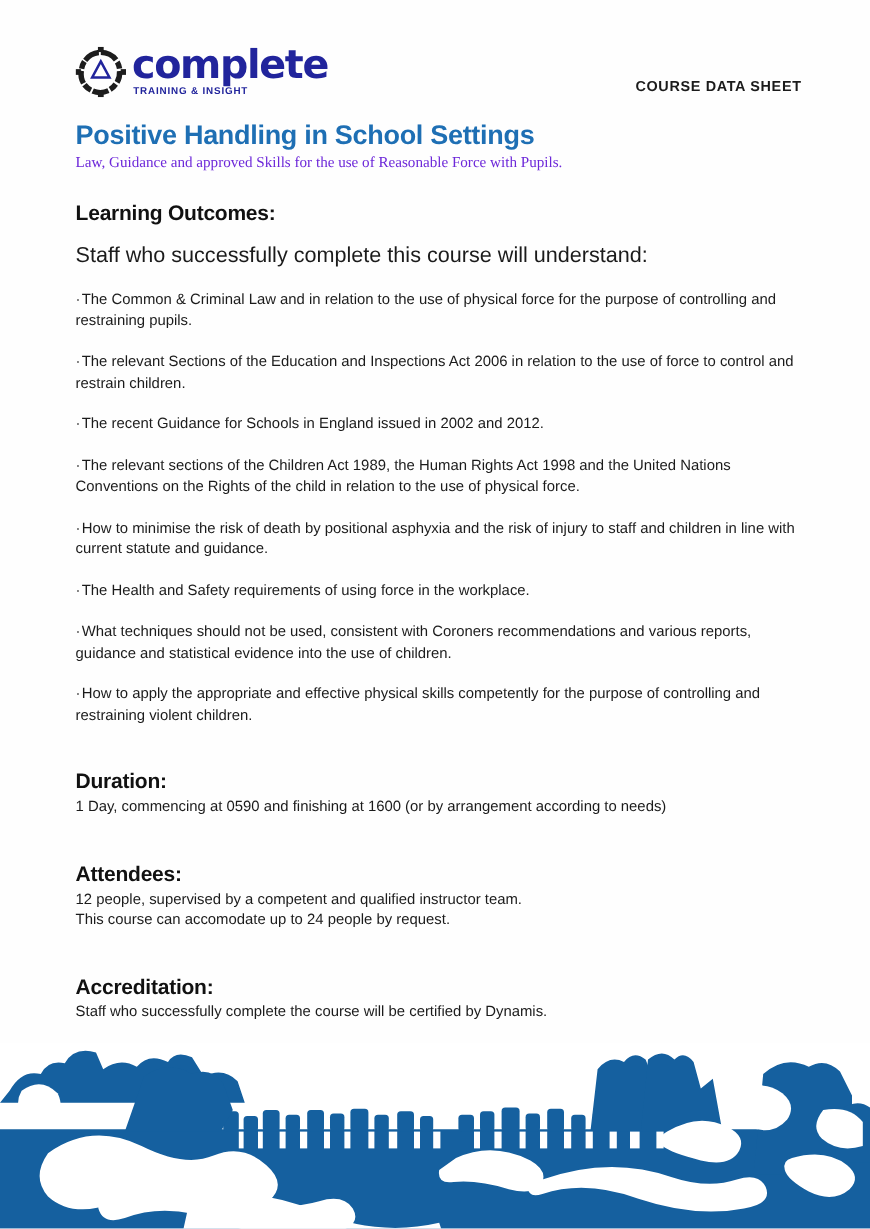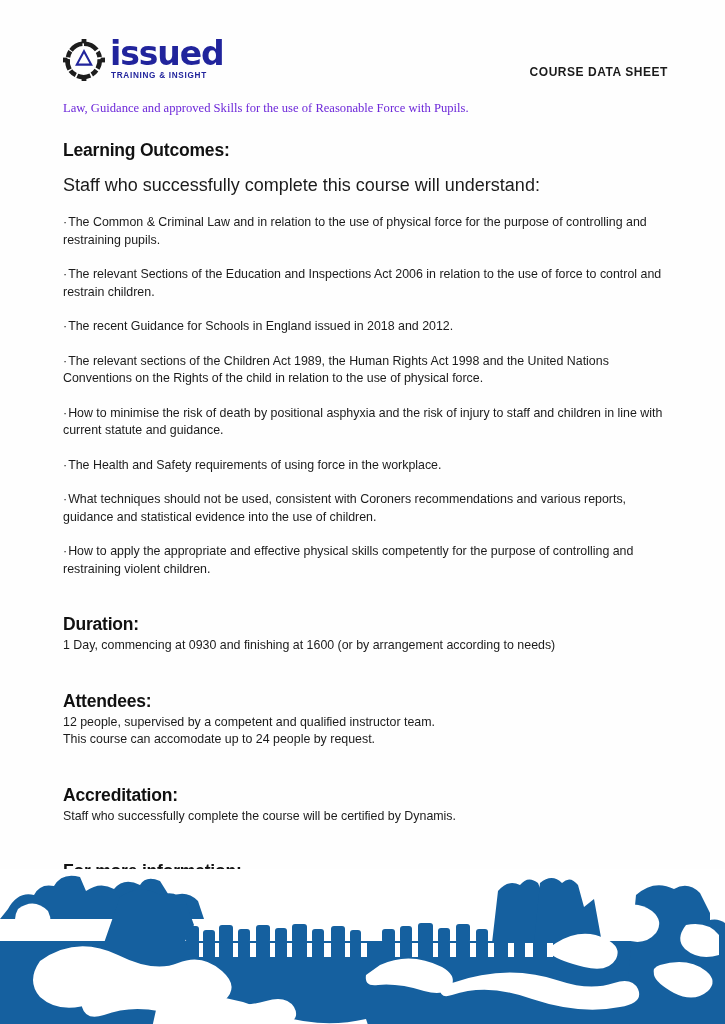--- a/index.html
+++ b/index.html
@@ -218,50 +218,51 @@
             <rect x="18.6" y="0" width="4.8" height="4.4"></rect>
             <rect x="18.6" y="37.6" width="4.8" height="4.4"></rect>
             <rect x="0" y="18.6" width="4.4" height="4.8"></rect>
             <rect x="37.6" y="18.6" width="4.4" height="4.8"></rect>
           </g>
 
           <path d="M21 12.2 L28.2 25.6 L13.8 25.6 Z" fill="none" stroke="#21249c" stroke-width="2.1"></path>
         </svg>
       </span>
       <span class="logo-text">
-        <span class="logo-word">issued</span>
+        <span class="logo-word">complete</span>
         <span class="logo-tagline">TRAINING &amp; INSIGHT</span>
       </span>
     </div>
 
     <div class="doc-kicker">COURSE DATA SHEET</div>
   </div>
 
   <div class="content">
 
+    <h1 class="doc-title">Positive Handling in School Settings</h1>
     <p class="doc-subtitle">Law, Guidance and approved Skills for the use of Reasonable Force with Pupils.</p>
 
     <h2 class="section-head">Learning Outcomes:</h2>
 
     <p class="lead">Staff who successfully complete this course will understand:</p>
 
     <ul class="bullets">
       <li>The Common &amp; Criminal Law and in relation to the use of physical force for the purpose of controlling and restraining pupils.</li>
       <li>The relevant Sections of the Education and Inspections Act 2006 in relation to the use of force to control and restrain children.</li>
-      <li>The recent Guidance for Schools in England issued in 2018 and 2012.</li>
+      <li>The recent Guidance for Schools in England issued in 2002 and 2012.</li>
       <li>The relevant sections of the Children Act 1989, the Human Rights Act 1998 and the United Nations Conventions on the Rights of the child in relation to the use of physical force.</li>
       <li>How to minimise the risk of death by positional asphyxia and the risk of injury to staff and children in line with current statute and guidance.</li>
       <li>The Health and Safety requirements of using force in the workplace.</li>
       <li>What techniques should not be used, consistent with Coroners recommendations and various reports, guidance and statistical evidence into the use of children.</li>
       <li>How to apply the appropriate and effective physical skills competently for the purpose of controlling and restraining violent children.</li>
     </ul>
 
     <div class="block">
       <h2 class="section-head">Duration:</h2>
-      <p class="body-line">1 Day, commencing at 0930 and finishing at 1600 (or by arrangement according to needs)</p>
+      <p class="body-line">1 Day, commencing at 0590 and finishing at 1600 (or by arrangement according to needs)</p>
     </div>
 
     <div class="block">
       <h2 class="section-head">Attendees:</h2>
       <p class="body-line">12 people, supervised by a competent and qualified instructor team.</p>
       <p class="body-line">This course can accomodate up to 24 people by request.</p>
     </div>
 
     <div class="block">
       <h2 class="section-head">Accreditation:</h2>

